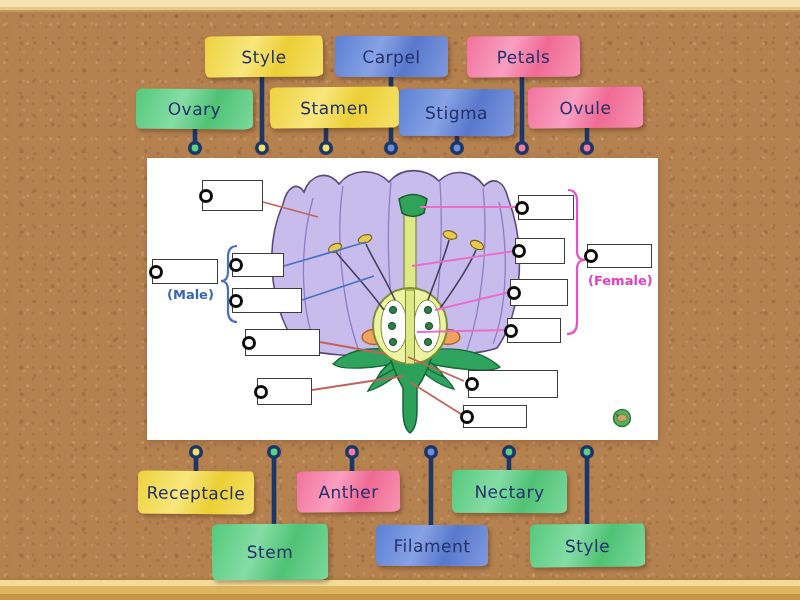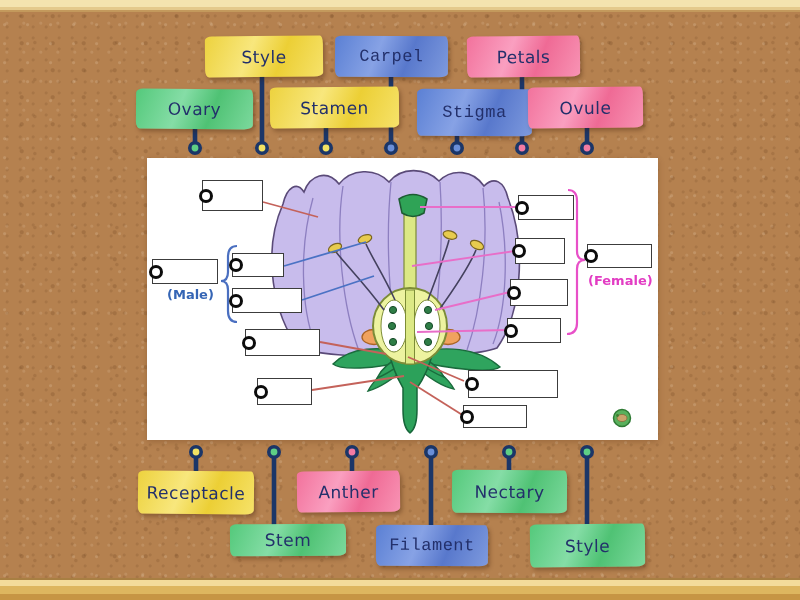--- a/index.html
+++ b/index.html
@@ -19,21 +19,21 @@
     background:linear-gradient(#a87f42 0 2px,#f3dc9b 2px 8px,#ddb65f 8px 16px,#c69544 16px 22px);}
   svg{position:absolute;overflow:visible;}
   #pins{left:0;top:0;z-index:1;}
   .panel{position:absolute;left:147px;top:158px;width:511px;height:282px;
     background:#fff;z-index:2;box-shadow:0 2px 6px rgba(80,40,10,.25);}
   .tag{position:absolute;z-index:3;display:flex;align-items:center;justify-content:center;
     font-size:17px;letter-spacing:.5px;color:#23306b;
     box-shadow:2px 3px 4px rgba(60,30,10,.35);
     border-radius:7px 3px 9px 4px / 4px 8px 4px 7px;}
   .tag.yellow{background:linear-gradient(112deg,#edd23e 0%,#f8e77d 38%,#eccf35 64%,#f6e26a 100%);}
-  .tag.blue  {background:linear-gradient(112deg,#5b80d4 0%,#87a2e5 38%,#5878cc 64%,#7e9ade 100%);font-family:Liberation Mono, monospace;}
+  .tag.blue  {background:linear-gradient(112deg,#5b80d4 0%,#87a2e5 38%,#5878cc 64%,#7e9ade 100%);}
   .tag.pink  {background:linear-gradient(112deg,#f2729c 0%,#fa9fc0 38%,#ef6a95 64%,#f893b4 100%);}
   .tag.green {background:linear-gradient(112deg,#54c97b 0%,#85dda6 38%,#4fc274 64%,#7cd99d 100%);}
   .abox{position:absolute;background:#fff;border:1.6px solid #3c3c3c;box-sizing:border-box;}
   .ring{position:absolute;left:-4px;top:50%;transform:translateY(-50%);
     width:8px;height:8px;border:3.6px solid #0c0c0c;border-radius:50%;background:#fff;}
 </style>
 </head>
 <body>
 
 <div class="board"></div>
@@ -203,36 +203,36 @@
   </div>
 <div class="tag pink" style="left:467px;top:36px;width:113px;height:41px;transform:rotate(-0.6deg)">
     <span>Petals</span>
   </div>
 <div class="tag green" style="left:136px;top:89px;width:117px;height:40px;transform:rotate(0.5deg)">
     <span>Ovary</span>
   </div>
 <div class="tag yellow" style="left:270px;top:87px;width:129px;height:41px;transform:rotate(-0.4deg)">
     <span>Stamen</span>
   </div>
-<div class="tag blue" style="left:417px;top:89px;width:115px;height:47px;transform:rotate(0.3deg)">
+<div class="tag blue" style="left:399px;top:89px;width:115px;height:47px;transform:rotate(0.3deg)">
     <span>Stigma</span>
   </div>
 <div class="tag pink" style="left:528px;top:87px;width:115px;height:41px;transform:rotate(-0.5deg)">
     <span>Ovule</span>
   </div>
 <div class="tag yellow" style="left:138px;top:471px;width:116px;height:43px;transform:rotate(0.6deg)">
     <span>Receptacle</span>
   </div>
 <div class="tag pink" style="left:297px;top:471px;width:103px;height:41px;transform:rotate(-0.5deg)">
     <span>Anther</span>
   </div>
 <div class="tag green" style="left:452px;top:470px;width:115px;height:43px;transform:rotate(0.4deg)">
     <span>Nectary</span>
   </div>
-<div class="tag green" style="left:230px;top:524px;width:116px;height:32px;transform:rotate(-0.3deg)">
+<div class="tag green" style="left:212px;top:524px;width:116px;height:56px;transform:rotate(-0.3deg)">
     <span>Stem</span>
   </div>
 <div class="tag blue" style="left:376px;top:525px;width:112px;height:41px;transform:rotate(0.4deg)">
     <span>Filament</span>
   </div>
 <div class="tag green" style="left:530px;top:524px;width:115px;height:43px;transform:rotate(-0.5deg)">
     <span>Style</span>
   </div>
 
 </body></html>

